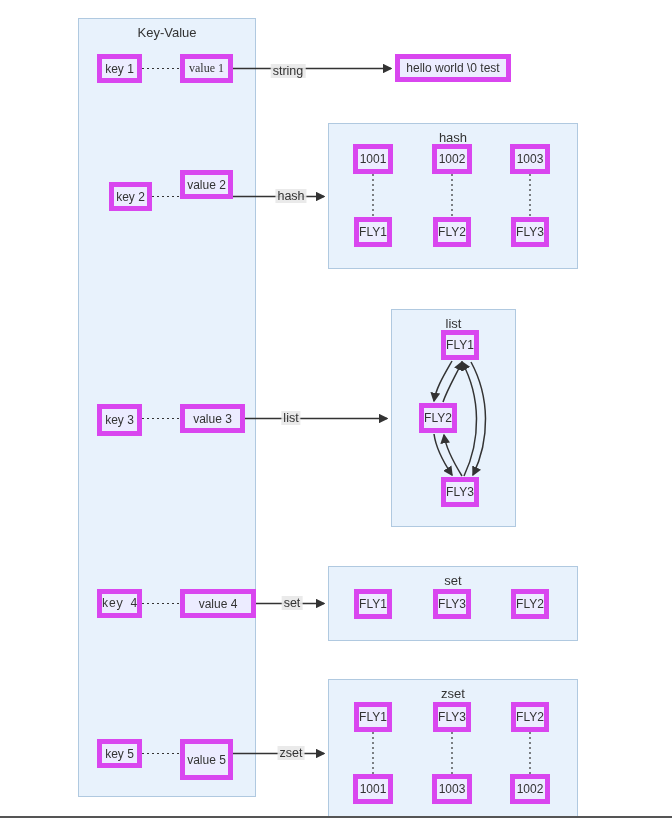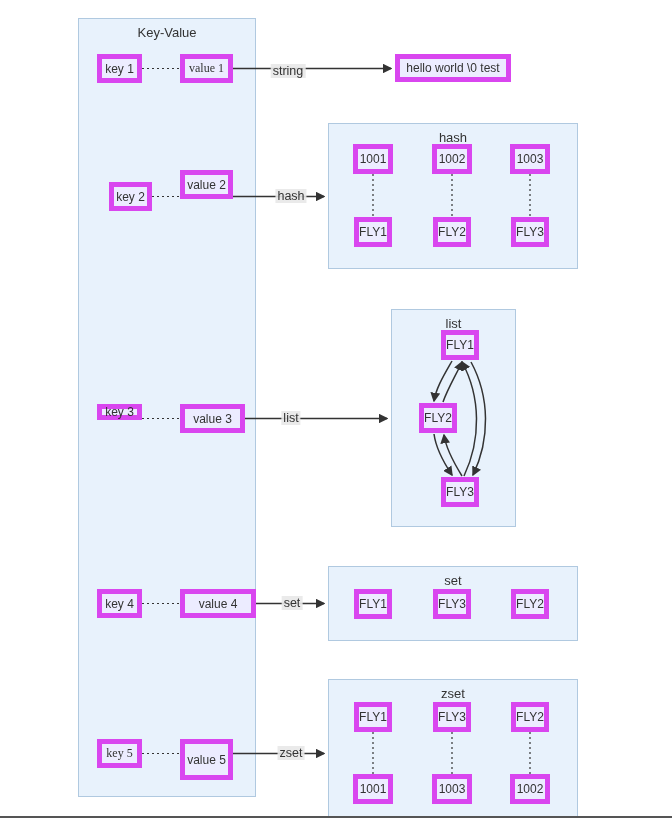--- a/index.html
+++ b/index.html
@@ -117,27 +117,27 @@
   <div class="cluster" style="left:78px;top:18px;width:178px;height:779px;">
     <div class="cluster-title">Key-Value</div>
   </div>
 
   <div class="node" style="left:97px;top:54px;width:45px;height:29px;">key 1</div>
   <div class="node" style="left:180px;top:54px;width:53px;height:29px;font-family:Liberation Serif, serif;">value 1</div>
 
   <div class="node" style="left:109px;top:182px;width:43px;height:29px;">key 2</div>
   <div class="node" style="left:180px;top:170px;width:53px;height:29px;">value 2</div>
 
-  <div class="node" style="left:97px;top:404px;width:45px;height:16px;">key 3</div>
+  <div class="node" style="left:97px;top:404px;width:45px;height:32px;">key 3</div>
   <div class="node" style="left:180px;top:404px;width:65px;height:29px;">value 3</div>
 
-  <div class="node" style="left:97px;top:589px;width:45px;height:29px;">key 4</div>
+  <div class="node" style="left:97px;top:589px;width:45px;height:29px;font-family:Liberation Mono, monospace;">key 4</div>
   <div class="node" style="left:180px;top:589px;width:76px;height:29px;text-align:center;">value 4</div>
 
-  <div class="node" style="left:97px;top:739px;width:45px;height:29px;font-family:Liberation Serif, serif;">key 5</div>
+  <div class="node" style="left:97px;top:739px;width:45px;height:29px;">key 5</div>
   <div class="node" style="left:180px;top:739px;width:53px;height:41px;">value 5</div>
 
   <span class="edge-label" style="left:288px;top:71px;">string</span>
   <span class="edge-label" style="left:291px;top:196px;">hash</span>
   <span class="edge-label" style="left:291px;top:418px;">list</span>
   <span class="edge-label" style="left:292px;top:603px;">set</span>
   <span class="edge-label" style="left:291px;top:753px;">zset</span>
 
   <div class="node" style="left:395px;top:54px;width:116px;height:28px;">hello world \0 test</div>
 

